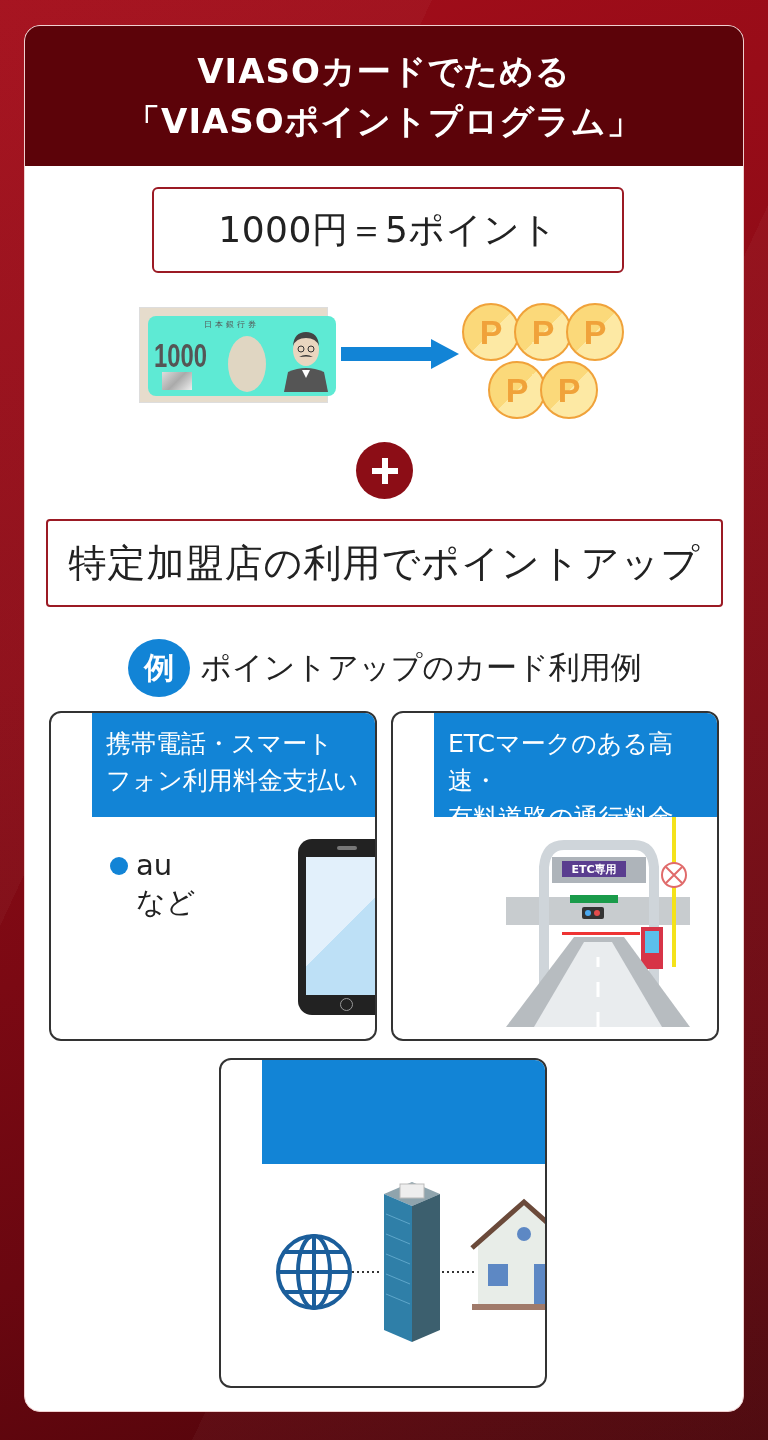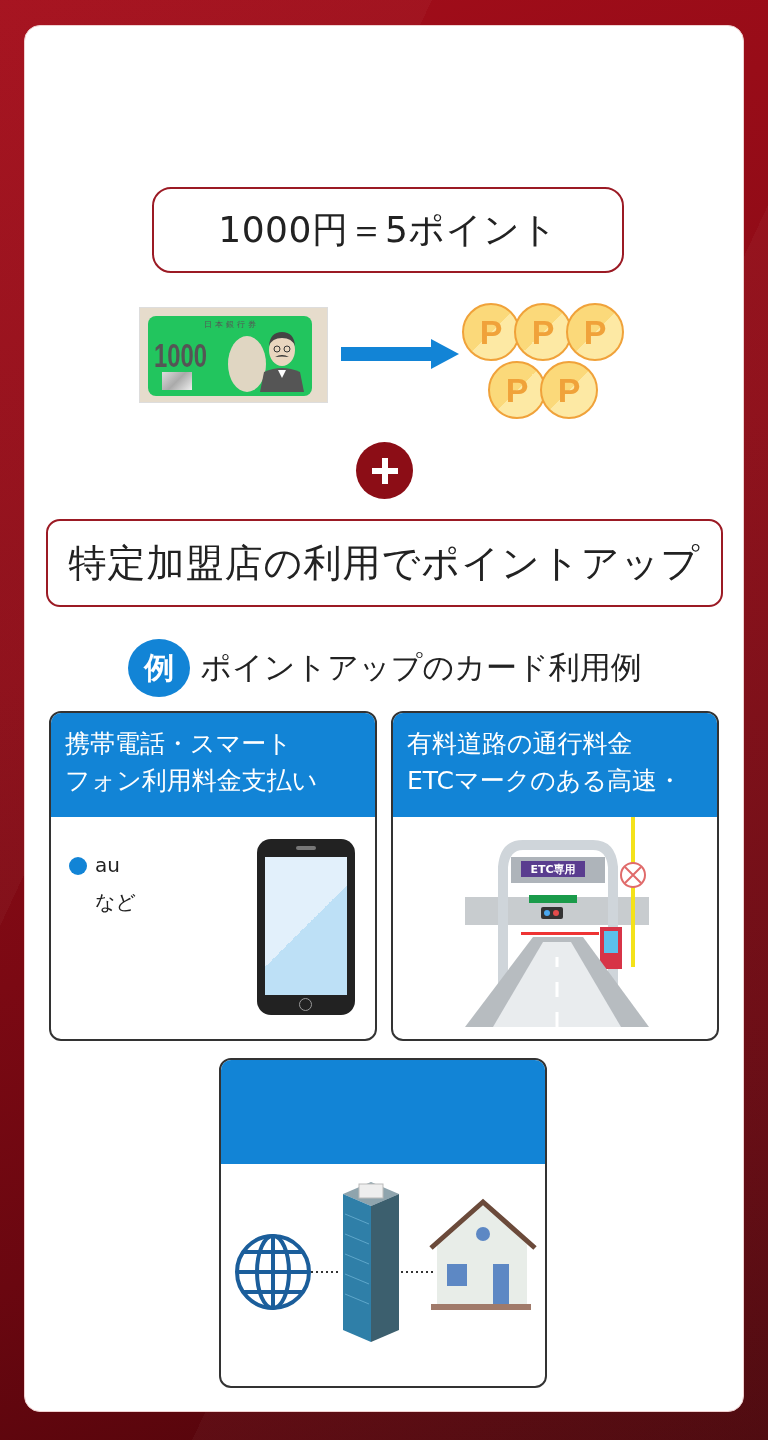--- a/index.html
+++ b/index.html
@@ -19,90 +19,94 @@
     background: #fff; border-radius: 16px; overflow: hidden;
     border: 1px solid #f0d0d0;
   }
   .header {
     height: 140px; background: #5c0309;
     display: flex; flex-direction: column; align-items: center; justify-content: center;
     color: #fff; font-weight: bold; font-size: 34px; line-height: 50px; letter-spacing: 1px;
   }
   .rate-box {
     position: absolute; left: 127px; top: 161px; width: 472px; height: 86px;
-    border: 2px solid #9b1a24; border-radius: 19px;
+    border: 2px solid #9b1a24; border-radius: 6px;
     display: flex; align-items: center; justify-content: center;
     font-size: 36px; color: #222; letter-spacing: 0.5px;
   }
   .note {
     position: absolute; left: 114px; top: 281px; width: 189px; height: 96px;
     background: #e6dccc; border: 1px solid #ddd;
   }
   .note-inner {
-    position: absolute; left: 8px; top: 8px; width: 164px; height: 80px;
-    background: #22c55e; border-radius: 8px;
+    position: absolute; left: 8px; top: 8px; width: 188px; height: 80px;
+    background: #5eead4; border-radius: 8px;
   }
   .note-title { position:absolute; left:56px; top:3px; font-size:8px; color:#555; letter-spacing:3px; }
   .note-num { position:absolute; left:6px; top:20px; font-size:34px; color:#555; font-family:"Liberation Sans Narrow","Liberation Sans",sans-serif; transform: scaleX(0.7); transform-origin:left; font-weight:bold; }
   .note-oval { position:absolute; left:80px; top:20px; width:38px; height:56px; border-radius:50%; background:#e0d6c2; }
   .note-holo { position:absolute; left:14px; top:56px; width:30px; height:18px; background:linear-gradient(135deg,#ddd,#aaa,#eee); }
   .note-face { position:absolute; right:6px; bottom:4px; width:48px; height:64px; }
   .arrow {
     position: absolute; left: 316px; top: 313px; width: 118px; height: 30px;
   }
   .coins { position:absolute; left:436px; top:268px; width:170px; height:135px; }
   .plus-circle {
     position: absolute; left: 331px; top: 416px; width: 57px; height: 57px;
     background: #8c0d16; border-radius: 50%;
     display:flex; align-items:center; justify-content:center;
   }
   .merchant-box {
     position: absolute; left: 21px; top: 493px; width: 677px; height: 88px;
-    border: 2px solid #9b1a24; border-radius: 14px;
+    border: 2px solid #9b1a24; border-radius: 4px;
     display: flex; align-items: center; justify-content: center;
     font-size: 38px; color: #222; letter-spacing: 1px;
   }
   .example-row {
     position: absolute; left: 0; top: 612px; width: 720px; height: 60px;
     display: flex; align-items: center; justify-content: center; gap: 10px;
   }
   .example-badge {
     width: 62px; height: 58px; border-radius: 50%; background: #1284d6;
     color: #fff; font-size: 30px; display:flex; align-items:center; justify-content:center; font-weight:bold;
   }
   .example-text { font-size: 31px; color: #222; text-align: center; }
   .panel {
     position: absolute; width: 328px; height: 330px;
-    border: 2px solid #333; border-radius: 12px; overflow: hidden; background: #fff;
+    border: 2px solid #333; border-radius: 12px; overflow: hidden; background: #fff; padding-left: 41px;
   }
   .panel-head {
     height: 104px; background: #1284d6; color: #fff;
     font-size: 25px; line-height: 37px; padding: 12px 14px;
   }
   .panel-head.center { text-align: center; }
   .panel-body { position: relative; height: 224px; }
   .p1 { left: 24px; top: 685px; }
   .p2 { left: 366px; top: 685px; }
   .p3 { left: 194px; top: 1032px; height: 330px; }
-  .list { position:absolute; left:18px; top:30px; font-size:20px; color:#222; line-height:37px;text-align:center; }
+  .list { position:absolute; left:18px; top:30px; font-size:29px; color:#222; line-height:37px;text-align:center; }
   .list li { list-style:none; display:flex; align-items:center; }
   .dot { width:18px; height:18px; border-radius:50%; background:#1284d6; margin-right:8px; display:inline-block; }
   .indent { padding-left: 26px; }
   .phone { position:absolute; left:206px; top:22px; width:98px; height:176px; background:#222; border-radius:14px; }
   .phone-screen { position:absolute; left:8px; top:18px; width:82px; height:138px; background:linear-gradient(135deg,#e2f0fb 50%,#bde0f6 50%); }
   .phone-speaker { position:absolute; left:39px; top:7px; width:20px; height:4px; background:#777; border-radius:2px; }
   .phone-btn { position:absolute; left:42px; top:159px; width:13px; height:13px; border:1px solid #999; border-radius:50%; }
 </style>
 </head>
 <body>
 
 <div class="bg-stripe"></div>
 
 <div class="card">
 
+  <div class="header">
+    <div>VIASOカードでためる</div>
+    <div>「VIASOポイントプログラム」</div>
+  </div>
 
   <div class="rate-box">
     <span>1000円＝5ポイント</span>
   </div>
 
   <div class="note">
     <div class="note-inner">
       <div class="note-title">日本銀行券</div>
       <div class="note-num">1000</div>
       <div class="note-oval"></div>
@@ -179,22 +183,22 @@
       <div class="phone">
         <div class="phone-speaker"></div>
         <div class="phone-screen"></div>
         <div class="phone-btn"></div>
       </div>
     </div>
   </div>
 
   <div class="panel p2">
     <div class="panel-head">
+      <div>ETCマークのある高速・</div>
       <div>有料道路の通行料金</div>
-      <div>ETCマークのある高速・</div>
     </div>
     <div class="panel-body">
       <svg width="328" height="224" viewBox="0 0 328 224">
         <rect x="72" y="80" width="184" height="28" fill="#c8cccf"></rect>
         <path d="M110 190 L110 50 Q112 28 130 28 L200 28 Q218 28 220 50 L220 190" fill="none" stroke="#cfd5da" stroke-width="10"></path>
         <rect x="118" y="40" width="94" height="26" fill="#aeb4ba"></rect>
         <rect x="128" y="44" width="64" height="16" fill="#5a3d8f"></rect>
         <text x="160" y="56" font-size="11" fill="#fff" text-anchor="middle" font-family="DejaVu Sans, sans-serif" font-weight="bold">ETC専用</text>
         <rect x="136" y="78" width="48" height="8" fill="#1a9b4a"></rect>
         <rect x="148" y="90" width="22" height="12" fill="#333" rx="2"></rect>

